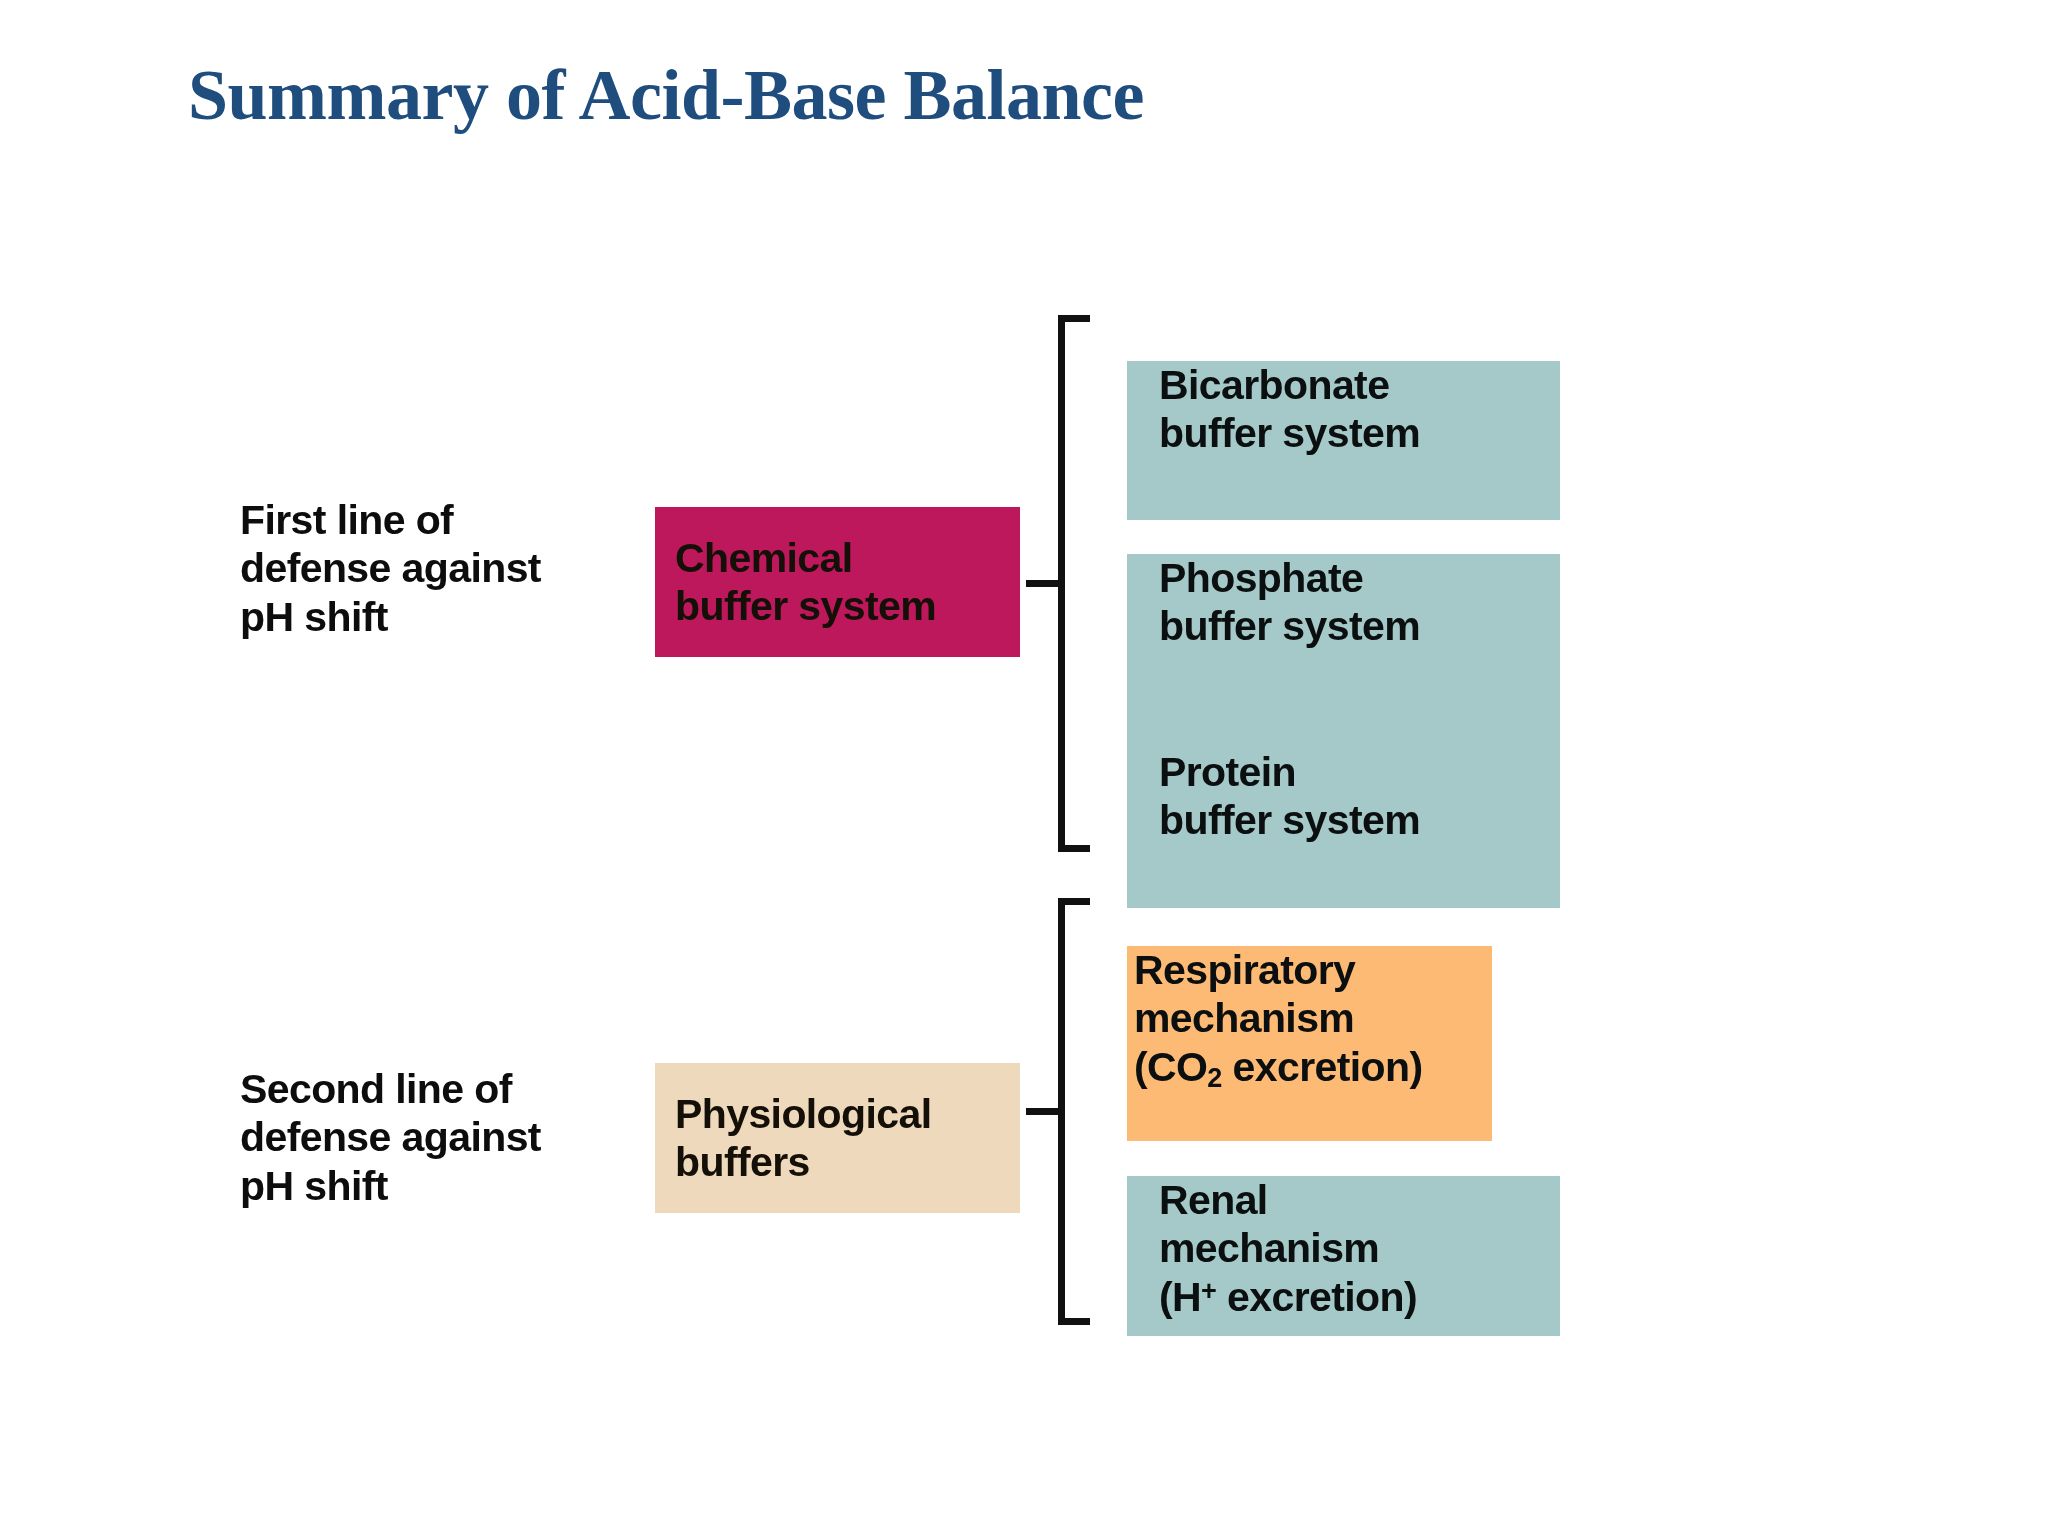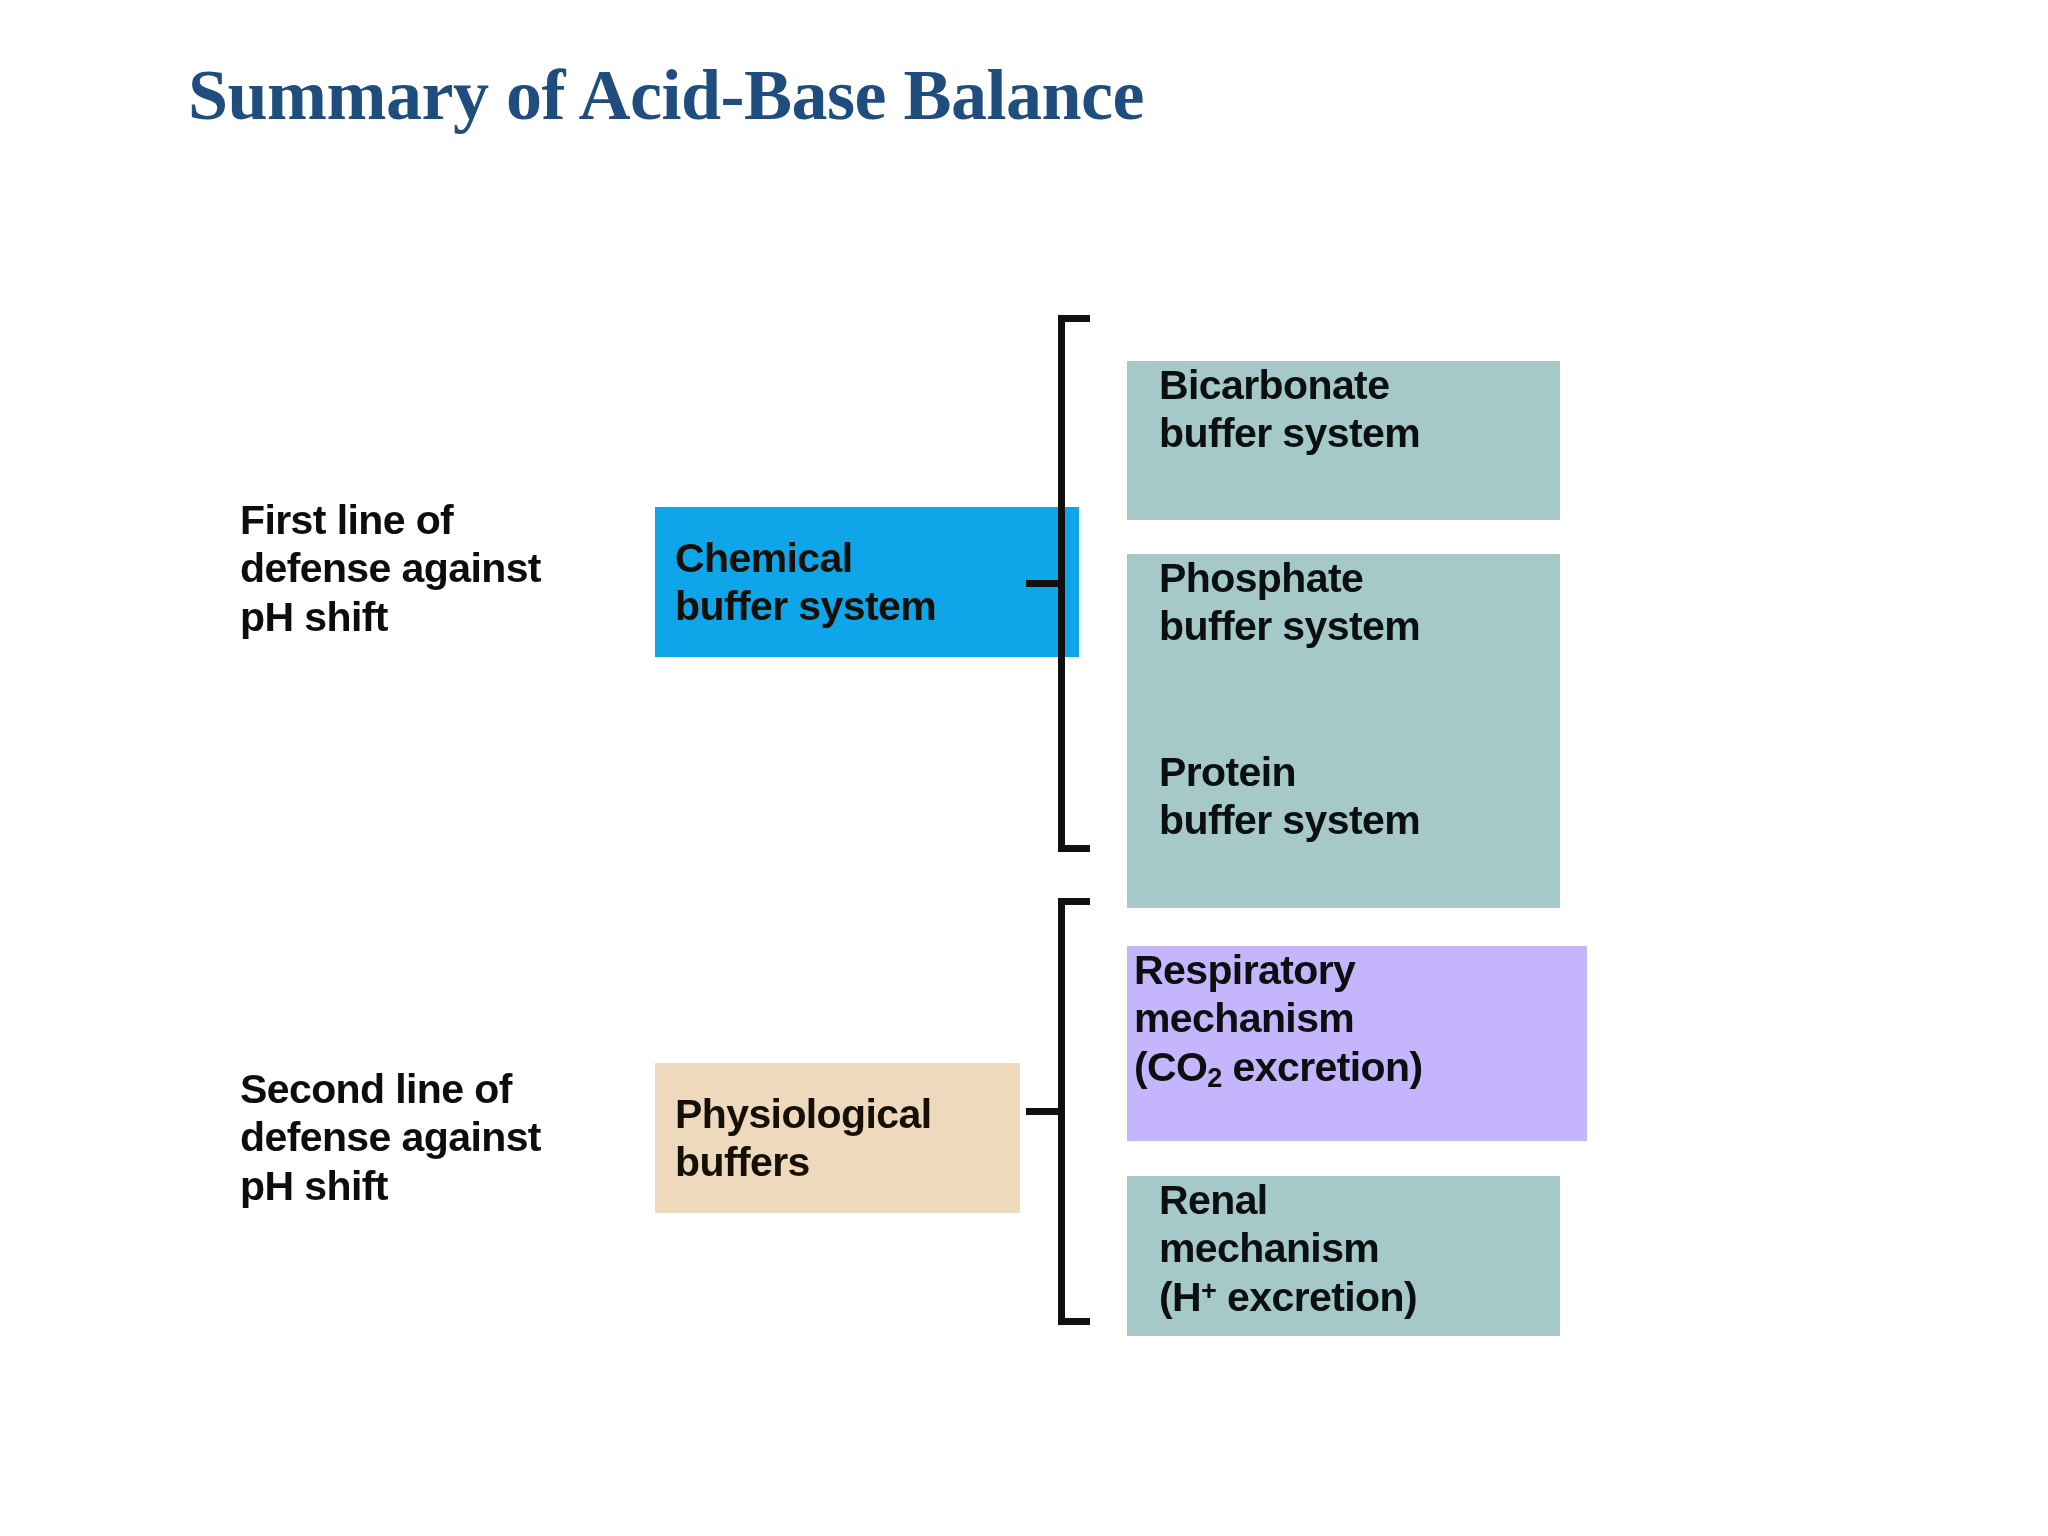--- a/index.html
+++ b/index.html
@@ -141,21 +141,21 @@
   <div id="slide-title" style="color: rgb(31, 78, 126);">Summary of Acid-Base Balance</div>
 
   <div id="diagram">
 
     <div class="stage-label" style="left:240px; top:496px;">
       <span class="ln">First line of</span>
       <span class="ln">defense against</span>
       <span class="ln">pH shift</span>
     </div>
 
-    <div class="cat-box" style="left: 655px; top: 507px; width: 424px; height: 150px; background: #0ea5e9;">
+    <div class="cat-box" style="left: 655px; top: 507px; width: 365px; height: 150px; background: #be185d;">
       <span class="cat-text">
         <span class="ln">Chemical</span>
         <span class="ln">buffer system</span>
       </span>
     </div>
 
     <div class="bracket" style="left:1058px; top:315px; height:537px;">
       <span class="spine" style="background: rgb(17, 17, 17);"></span>
       <span class="arm arm-top" style="background: rgb(17, 17, 17);"></span>
       <span class="arm arm-bottom" style="background: rgb(17, 17, 17);"></span>
@@ -196,21 +196,21 @@
       </span>
     </div>
 
     <div class="bracket" style="left:1058px; top:898px; height:427px;">
       <span class="spine" style="background: rgb(17, 17, 17);"></span>
       <span class="arm arm-top" style="background: rgb(17, 17, 17);"></span>
       <span class="arm arm-bottom" style="background: rgb(17, 17, 17);"></span>
       <span class="stub" style="top: 210px; background: rgb(17, 17, 17);"></span>
     </div>
 
-    <div class="mech-box" style="left: 1127px; top: 900px; width: 460px; height: 195px; background: #c4b5fd; padding-left: 7px;">
+    <div class="mech-box" style="left: 1127px; top: 900px; width: 365px; height: 195px; background: #fdba74; padding-left: 7px;">
       <span class="mech-text">
         <span class="ln">Respiratory</span>
         <span class="ln">mechanism</span>
         <span class="ln">(CO<sub>2</sub> excretion)</span>
       </span>
     </div>
 
     <div class="mech-box" style="left: 1127px; top: 1130px; width: 433px; height: 160px; background: rgb(165, 201, 200);">
       <span class="mech-text">
         <span class="ln">Renal</span>

